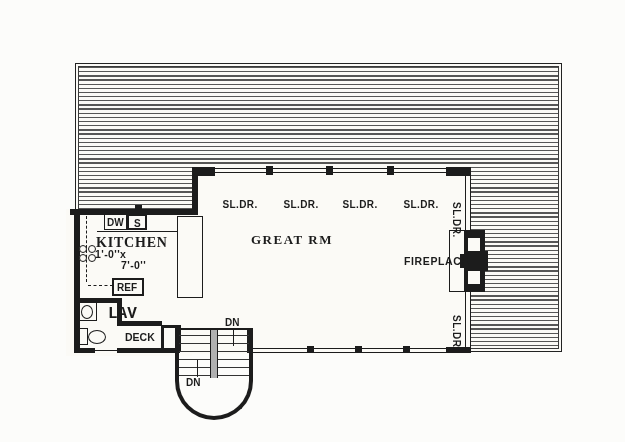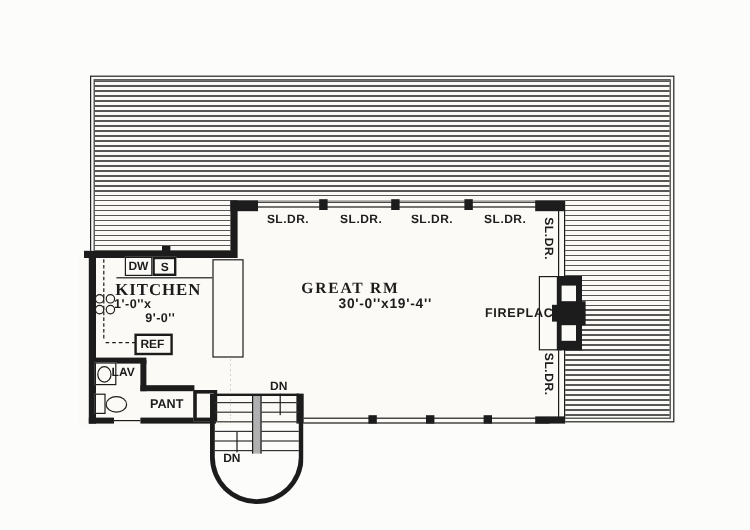--- a/index.html
+++ b/index.html
@@ -13,21 +13,21 @@
   .sheet{position:relative;width:625px;height:442px;background:var(--page);overflow:hidden;
          font-family:"Liberation Sans",sans-serif;color:var(--ink);}
   .abs{position:absolute;}
   .wall{position:absolute;background:var(--ink);}
   
   .dwall-h{position:absolute;height:5px;border-top:1.5px solid var(--ink);border-bottom:1.5px solid var(--ink);box-sizing:border-box;}
   
   .dwall-v{position:absolute;width:6px;border-left:1.5px solid var(--ink);border-right:1.5px solid var(--ink);box-sizing:border-box;}
   .box{position:absolute;background:var(--paper);border:1.3px solid var(--ink);box-sizing:border-box;}
   .lbl{position:absolute;font-weight:bold;color:var(--ink);white-space:nowrap;line-height:1;}
-  .sans10{font-size:10px;letter-spacing:.4px;}
+  .sans10{font-size:10px;letter-spacing:.4px;margin-top:21px;}
   .serif{font-family:"Liberation Serif","DejaVu Serif",serif;}
   .vtext{writing-mode:vertical-rl;letter-spacing:.5px;}
   .deck-outer{position:absolute;left:75px;top:63px;width:487px;height:289px;
       border:1.2px solid #222;background:var(--paper);box-sizing:border-box;}
   .deck-inner{position:absolute;left:2px;top:2px;right:2px;bottom:2px;
       border:1px solid #3a3a3a;
       background:repeating-linear-gradient(to bottom,var(--hatch) 0 1.3px,transparent 1.3px 4.15px);}
   .cut{position:absolute;background:var(--paper);}
   .circle{position:absolute;border:1.3px solid var(--ink);border-radius:50%;background:var(--paper);box-sizing:border-box;}
   .dashv{position:absolute;border-left:1.2px dashed var(--ink);}
@@ -101,43 +101,42 @@
   <div class="lbl" style="left:395px;top:256px;width:74px;text-align:right;font-size:10.5px;letter-spacing:.6px;">FIREPLACE</div>
 
   <div class="lbl sans10" style="left:218px;top:179px;width:44px;text-align:center;">SL.DR.</div>
   <div class="lbl sans10" style="left:279px;top:179px;width:44px;text-align:center;">SL.DR.</div>
   <div class="lbl sans10" style="left:338px;top:179px;width:44px;text-align:center;">SL.DR.</div>
   <div class="lbl sans10" style="left:399px;top:179px;width:44px;text-align:center;">SL.DR.</div>
   <div class="lbl sans10 vtext" style="left:451px;top:181px;height:50px;">SL.DR.</div>
   <div class="lbl sans10 vtext" style="left:451px;top:294px;height:50px;">SL.DR.</div>
 
   <div class="lbl serif" style="left:251px;top:233px;width:150px;text-align:left;font-size:13px;letter-spacing:1.5px;">GREAT RM</div>
-  <div class="lbl" style="left:246px;top:249px;width:150px;text-align:center;font-size:11.5px;letter-spacing:.6px;">30'-0''x19'-4''</div>
 
   <div class="lbl serif" style="left:96px;top:236px;font-size:14px;letter-spacing:.8px;">KITCHEN</div>
   <div class="lbl" style="left:95px;top:249px;font-size:10.5px;letter-spacing:.4px;">1'-0''x</div>
-  <div class="lbl" style="left:121px;top:260px;font-size:10.5px;letter-spacing:.4px;">9'-0''</div>
+  <div class="lbl" style="left:121px;top:260px;font-size:10.5px;letter-spacing:.4px;">7'-0''</div>
   <div class="abs" style="left:97px;top:231px;width:81px;height:1.3px;background:var(--ink);"></div>
   <div class="box" style="left:177px;top:216px;width:26px;height:82px;"></div>
   <div class="box" style="left:104px;top:214px;width:23px;height:16px;">
     <span class="lbl" style="left:2px;top:3px;font-size:10px;">DW</span>
   </div>
   <div class="box" style="left:127px;top:214px;width:20px;height:16px;border-width:2px;">
     <span class="lbl" style="left:5px;top:2.5px;font-size:10px;">S</span>
   </div>
   <div class="box" style="left:112px;top:278px;width:32px;height:18px;border-width:2.2px;">
     <span class="lbl" style="left:3px;top:3px;font-size:10px;">REF</span>
   </div>
   <div class="circle" style="left:79px;top:245px;width:8px;height:8px;"></div>
   <div class="circle" style="left:87.5px;top:245px;width:8px;height:8px;"></div>
   <div class="circle" style="left:79px;top:254px;width:8px;height:8px;"></div>
   <div class="circle" style="left:87.5px;top:254px;width:8px;height:8px;"></div>
   <div class="dashv" style="left:86px;top:216px;height:66px;"></div>
   <div class="dashh" style="left:88px;top:285px;width:25px;"></div>
 
   <div class="box" style="left:79px;top:302px;width:18px;height:19px;"></div>
   <div class="circle" style="left:81px;top:304.5px;width:12px;height:14px;"></div>
-  <div class="lbl" style="left:93px;top:306px;font-size:10px;">LAV</div>
+  <div class="lbl" style="left:108px;top:306px;font-size:16px;font-family:Liberation Mono, monospace;">LAV</div>
   <div class="box" style="left:79px;top:328px;width:9px;height:17px;"></div>
   <div class="circle" style="left:88px;top:329.5px;width:18px;height:14px;"></div>
-  <div class="lbl" style="left:125px;top:332px;font-size:10.5px;">PANT</div>
+  <div class="lbl" style="left:125px;top:332px;font-size:10.5px;">DECK</div>
 
 </div>
 
 </body></html>

